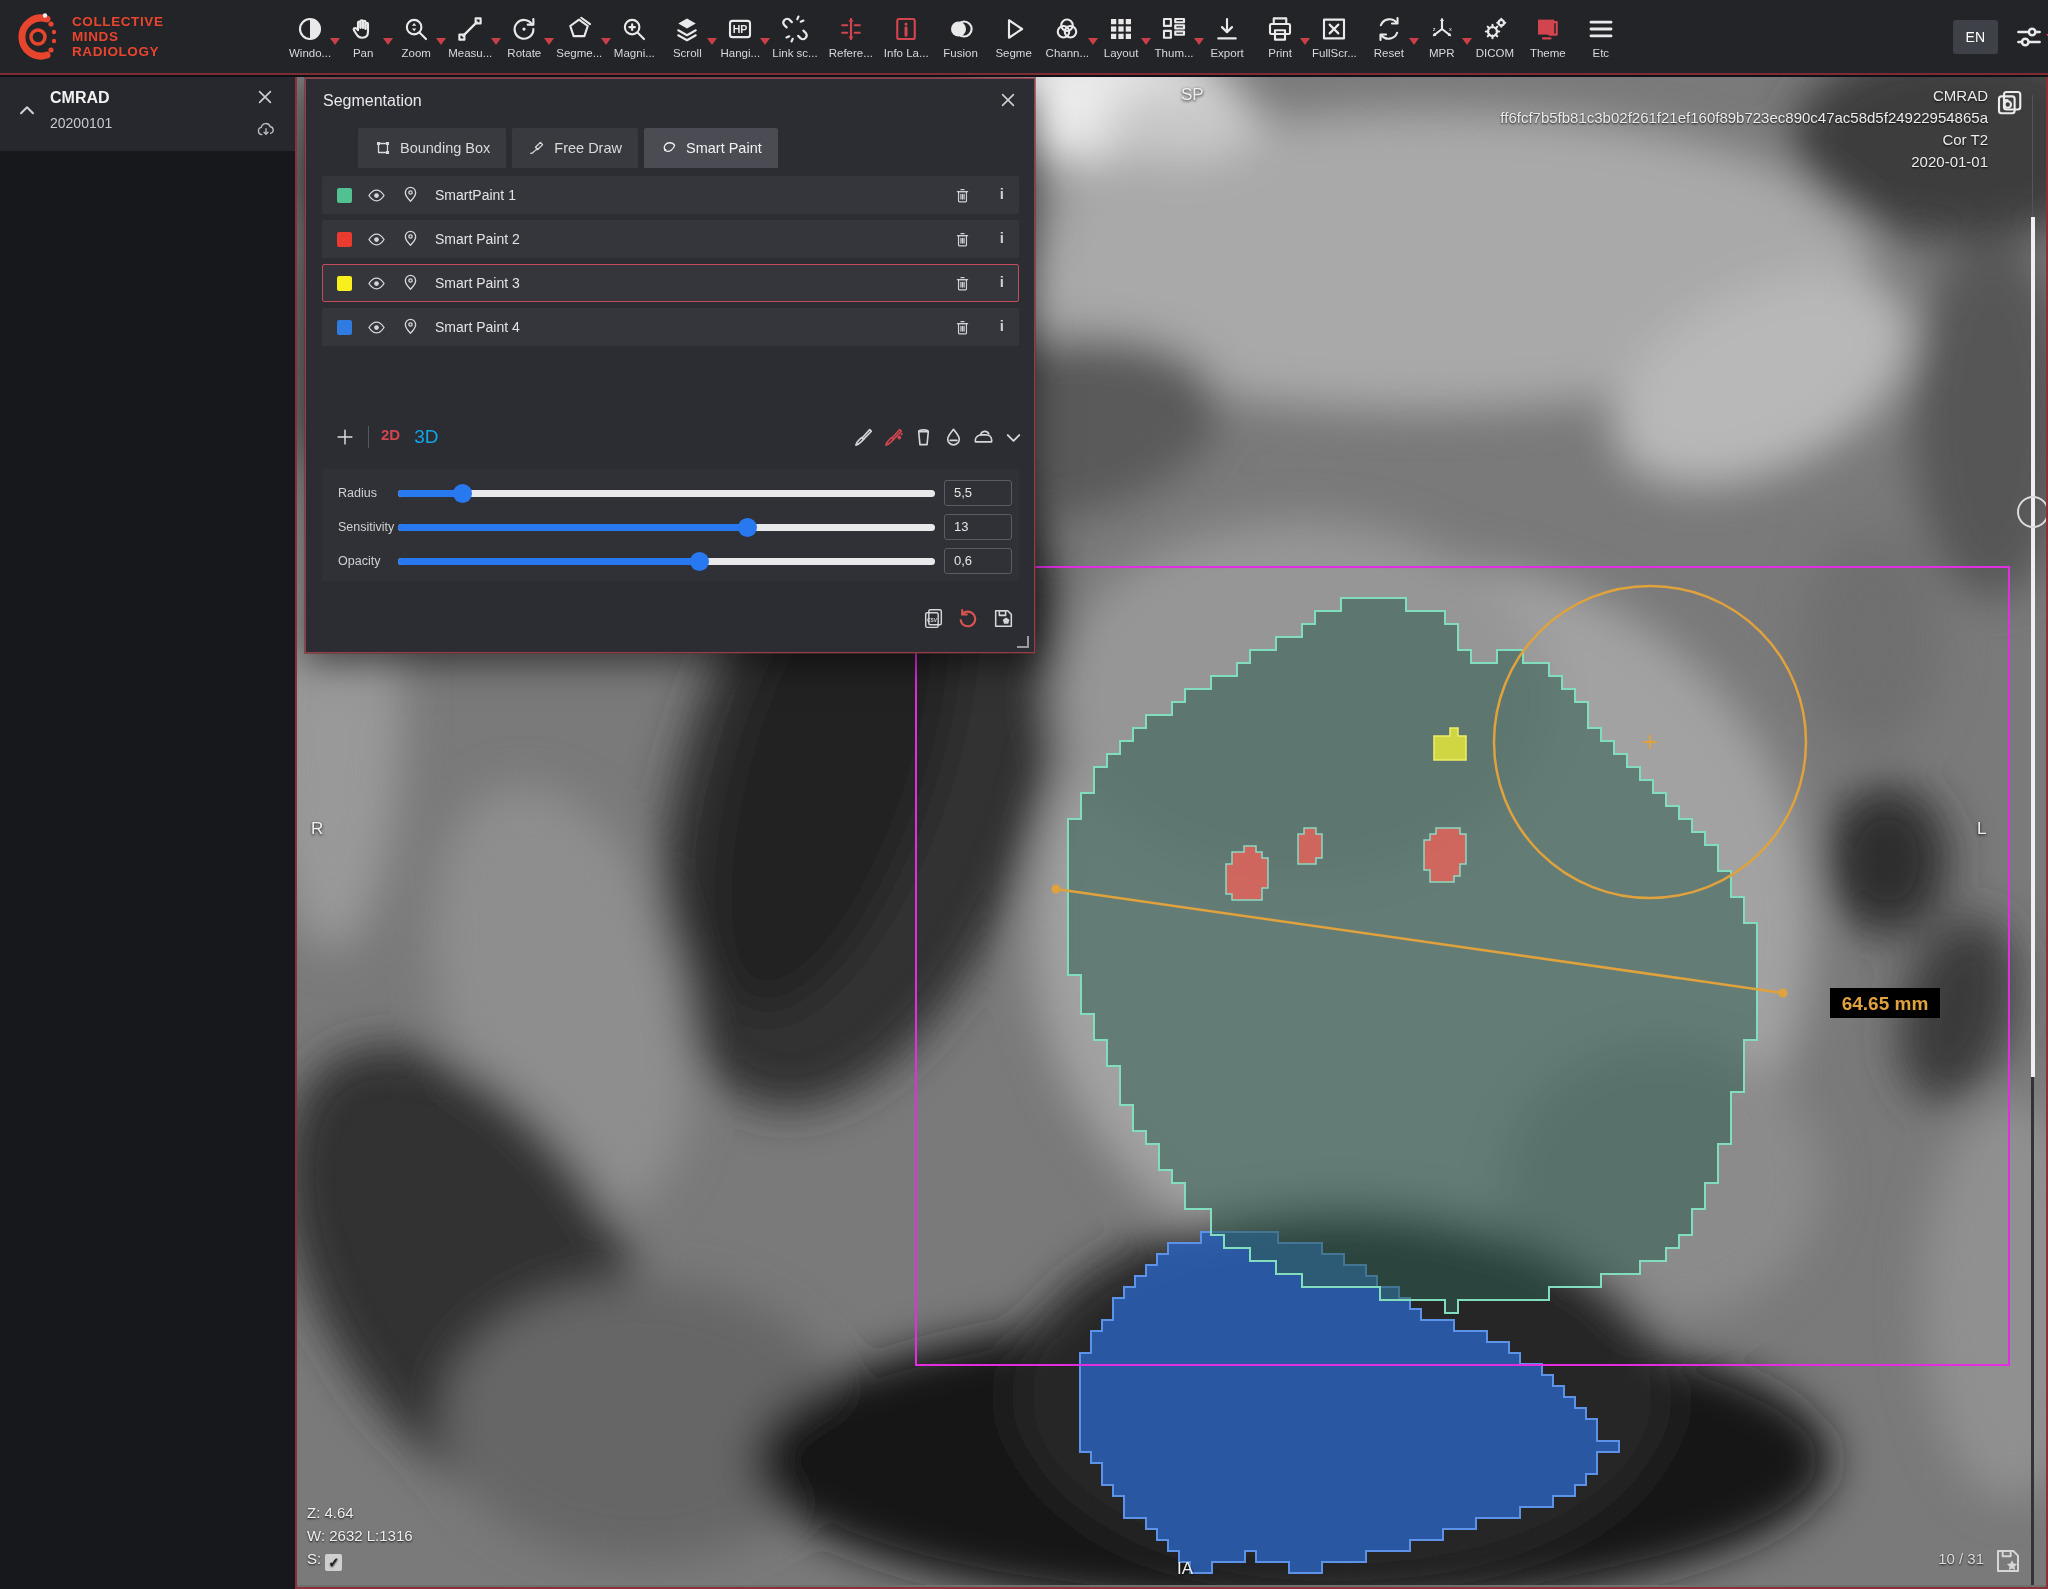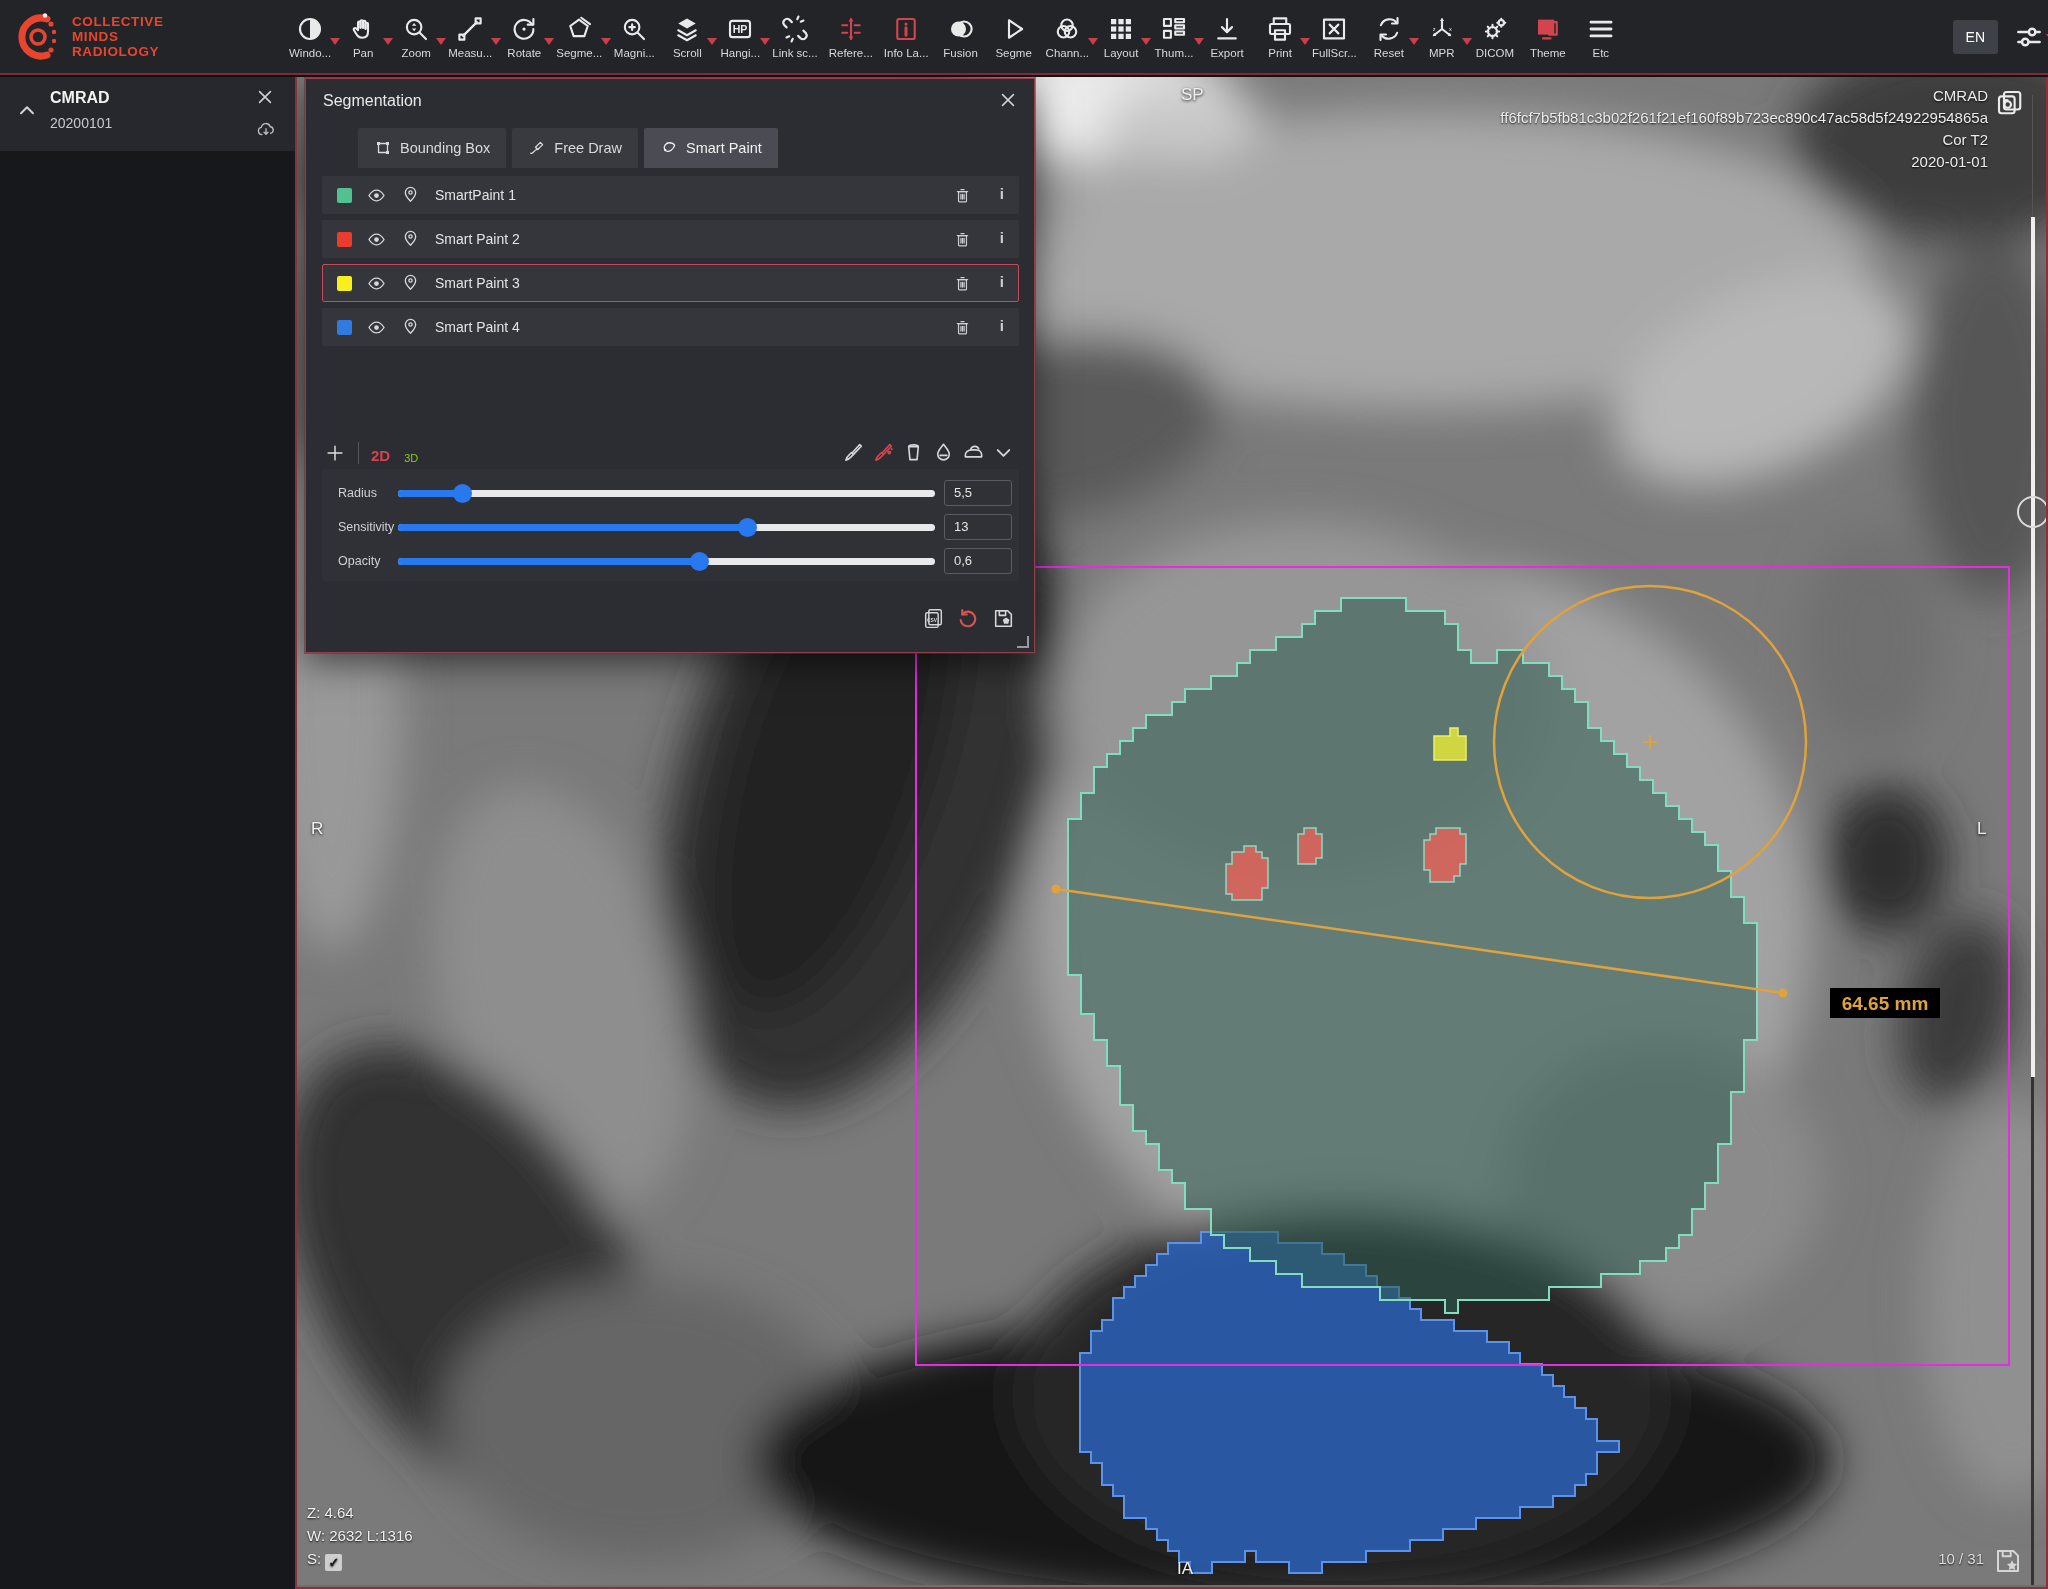--- a/index.html
+++ b/index.html
@@ -72,25 +72,25 @@
   #rows { position:absolute; left:16px; top:97px; width:697px; }
   .seg-row { position:relative; height:38px; background:#35363c; border-radius:2px; margin-bottom:6px;
     border:1px solid transparent; }
   .seg-row.selected { border-color:#c44b5b; }
   .row-color { position:absolute; left:14px; top:11px; width:15px; height:15px; border-radius:2px; }
   .row-eye { position:absolute; left:44px; top:9px; width:19px; height:19px; color:#d5d6d9; }
   .row-pin { position:absolute; left:78px; top:8px; width:19px; height:19px; color:#d5d6d9; }
   .row-name { position:absolute; left:112px; top:10px; color:#e3e3e4; font-size:14px; }
   .row-trash { position:absolute; right:46px; top:9px; width:19px; height:19px; color:#cfd0d4; }
   .row-info { position:absolute; right:14px; top:8px; color:#cfd0d4; font-size:15px; font-weight:bold; }
-  #toolrow { position:absolute; left:12px; top:347px; width:697px; height:38px; display:flex; align-items:flex-end; }
+  #toolrow { position:absolute; left:22px; top:347px; width:697px; height:38px; display:flex; align-items:flex-start; }
   #tr-plus { width:22px; height:22px; color:#dddddd; margin-left:6px; }
   #tr-div { width:1px; height:22px; background:#55575e; margin:0 12px; }
   #tr-2d { color:#d2444e; font-weight:bold; font-size:15px; }
-  #tr-3d { color:#84cc16; font-size:11px; margin-left:14px; }
+  #tr-3d { color:#0ea5e9; font-size:19px; margin-left:14px; }
   #tr-icons { margin-left:auto; display:flex; gap:7px; align-items:center; }
   .tr-ic { width:23px; height:23px; color:#d5d6d9; }
   .tr-ic.red { color:#d2444e; }
   .tr-ic svg { width:100%; height:100%; display:block; }
   #sliders { position:absolute; left:16px; top:390px; width:697px; height:112px; background:#303136;
     border-radius:2px; padding-top:8px; }
   .sl-row { position:relative; height:34px; }
   .sl-label { position:absolute; left:16px; top:9px; color:#cfd0d3; font-size:12.5px; }
   .sl-track { position:absolute; left:76px; top:13px; width:537px; height:7px; background:#e9e9ec; border-radius:4px; }
   .sl-fill { position:absolute; left:0; top:0; height:7px; background:#2878f0; border-radius:4px; }

